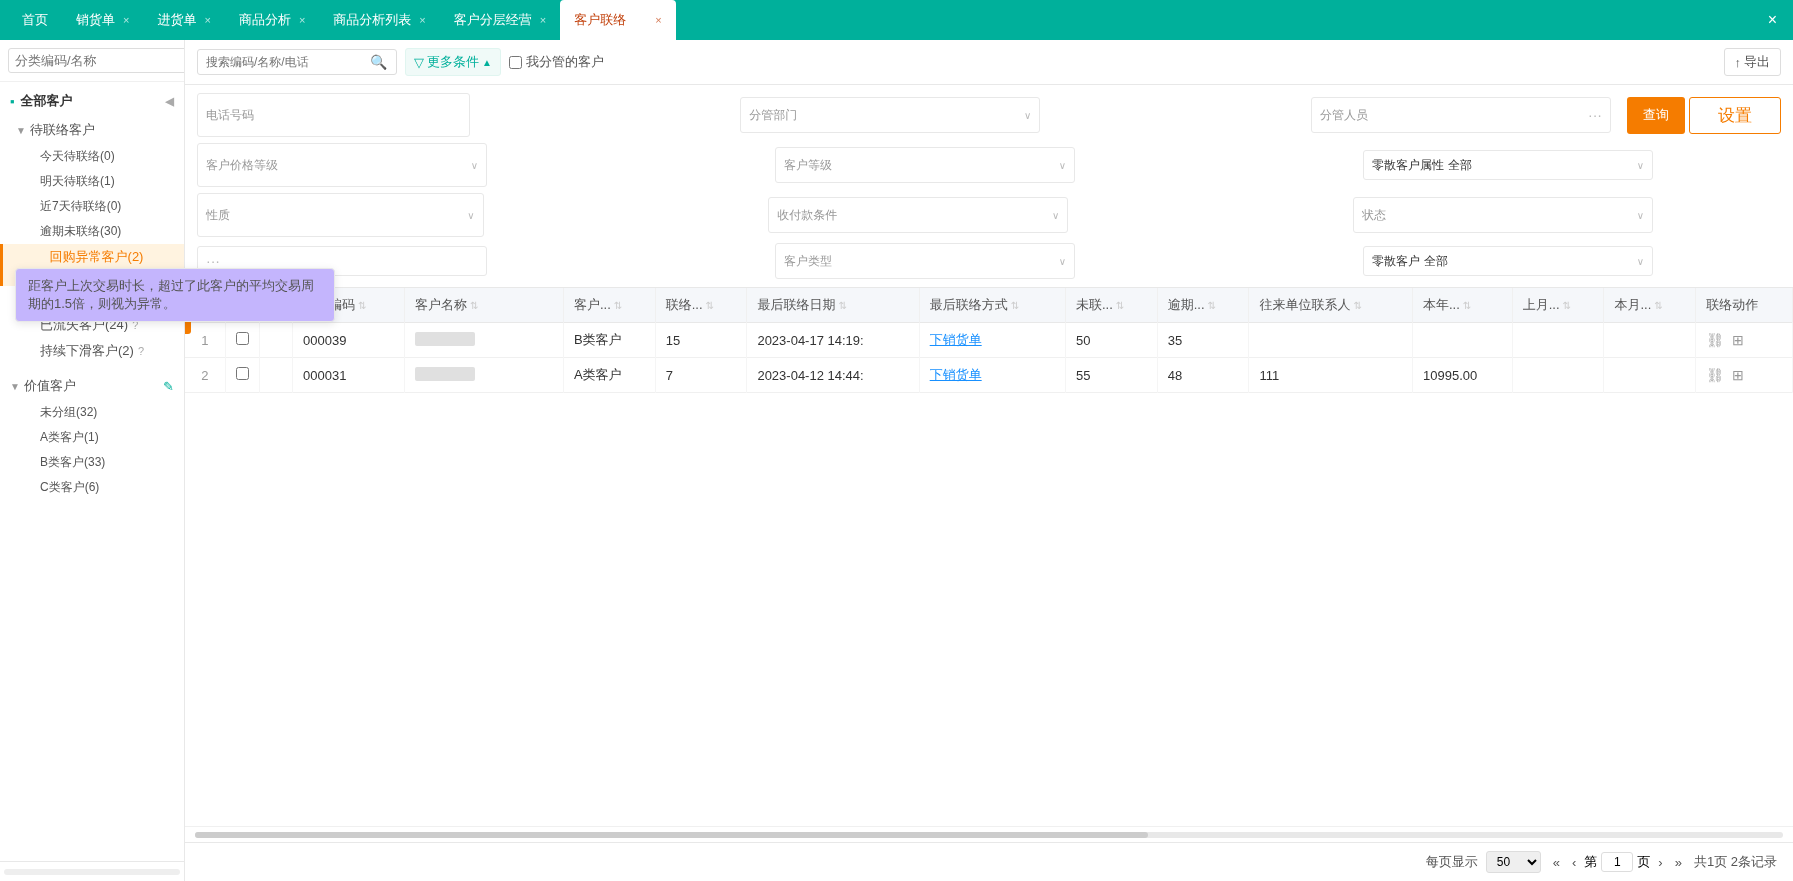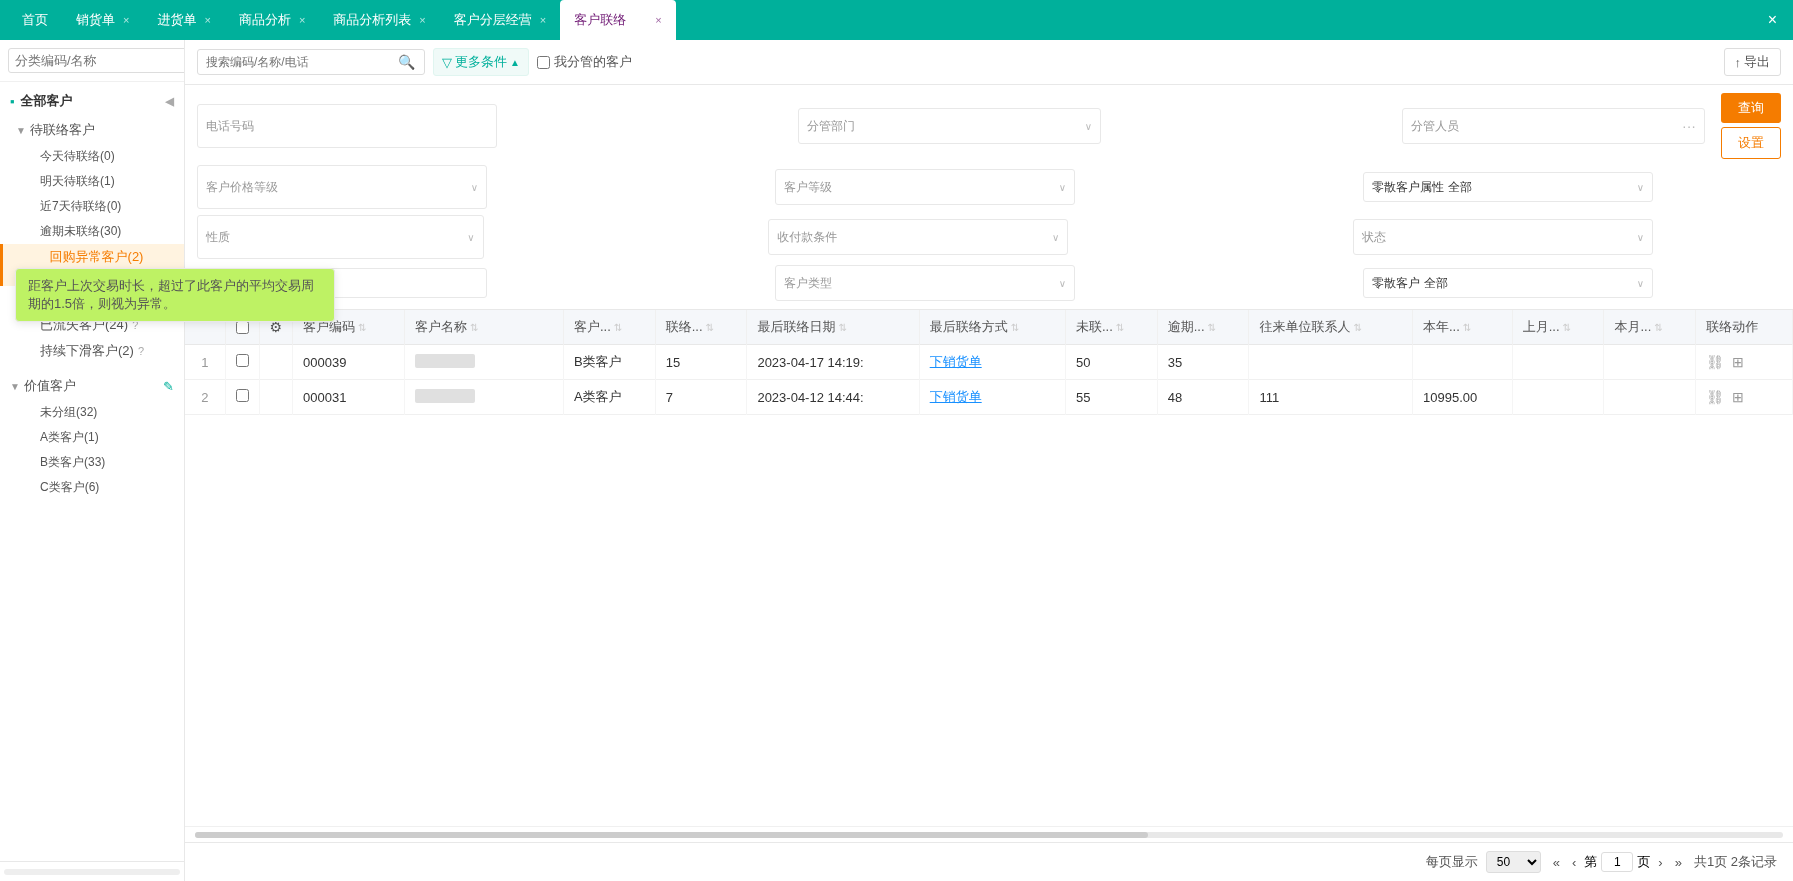--- a/index.html
+++ b/index.html
@@ -12,21 +12,21 @@
       height: 40px; padding: 0 8px;
       color: white;
     }
     .top-nav .nav-item {
       padding: 0 14px; height: 40px; line-height: 40px;
       cursor: pointer; font-size: 13px; color: white;
       display: flex; align-items: center; gap: 4px;
       white-space: nowrap;
     }
     .top-nav .nav-item.active {
-      background: white; color: #701a75;
+      background: white; color: #c2410c;
       border-radius: 4px 4px 0 0;
       gap: 25px;
     }
     .top-nav .nav-item .close-x {
       font-size: 11px; margin-left: 4px; opacity: 0.7;
     }
     .top-nav .spacer { flex: 1; }
     .top-nav .window-close {
       color: white; cursor: pointer; font-size: 16px; padding: 0 8px;
     }
@@ -90,21 +90,21 @@
 
     
     .filter-bar {
       background: white; padding: 8px 12px;
       display: flex; align-items: center; gap: 8px;
       border-bottom: 1px solid #e8e8e8;
     }
     .filter-search-wrap {
       display: flex; align-items: center;
       border: 1px solid #ddd; border-radius: 3px;
-      padding: 4px 8px; background: white; width: 228px;
+      padding: 4px 8px; background: white; width: 200px;
     }
     .filter-search-wrap input {
       border: none; outline: none; font-size: 12px; flex: 1;
     }
     .filter-search-wrap .s-icon { color: #00b09b; font-size: 14px; }
     .more-conditions {
       display: flex; align-items: center; gap: 3px;
       color: #00b09b; cursor: pointer; font-size: 12px;
       padding: 4px 8px; border: 1px solid #e0f5f0;
       border-radius: 3px; background: #f0faf8;
@@ -165,25 +165,25 @@
     .filter-inline .f-val { color: #333; font-size: 12px; flex: 1; }
     .filter-inline .dropdown-arrow { color: #bbb; font-size: 10px; }
 
     .query-btn {
       background: #f57c00; color: white; border: none;
       padding: 6px 16px; border-radius: 3px; cursor: pointer;
       font-size: 13px; white-space: nowrap;
     }
     .settings-btn {
       background: white; color: #f57c00; border: 1px solid #f57c00;
-      padding: 6px 16px; border-radius: 3px; cursor: pointer;
-      font-size: 13px; white-space: nowrap;
+      padding: 6px 28px; border-radius: 3px; cursor: pointer;
+      font-size: 17px; white-space: nowrap;
     }
     .btn-group-right {
-      display: flex; flex-direction: column; gap: 4px; margin-left: 8px;
+      display: flex; flex-direction: row; gap: 4px; margin-left: 8px;
     }
     .filter-spacer-h { flex: 1; }
 
     
     .table-area {
       flex: 1; overflow: auto; background: white; margin: 0;
     }
     table {
       width: 100%; border-collapse: collapse; font-size: 12px;
     }
@@ -248,21 +248,21 @@
     .page-input {
       border: 1px solid #ddd; border-radius: 3px;
       width: 32px; text-align: center; padding: 2px 4px; font-size: 12px;
     }
     .page-total { color: #555; }
 
     
     .tooltip-box {
       position: absolute;
       left: 15px; top: 228px;
-      background: #bef264; border: 1px solid #e8e8e8;
+      background: #c4b5fd; border: 1px solid #e8e8e8;
       border-radius: 4px; padding: 8px 12px;
       font-size: 12px; color: #555;
       max-width: 320px; z-index: 100;
       box-shadow: 0 2px 8px rgba(0,0,0,0.1);
     }
 
     
     .orange-bar {
       width: 6px; background: #f57c00; height: 36px;
       position: absolute; left: 185px; top: 258px;

